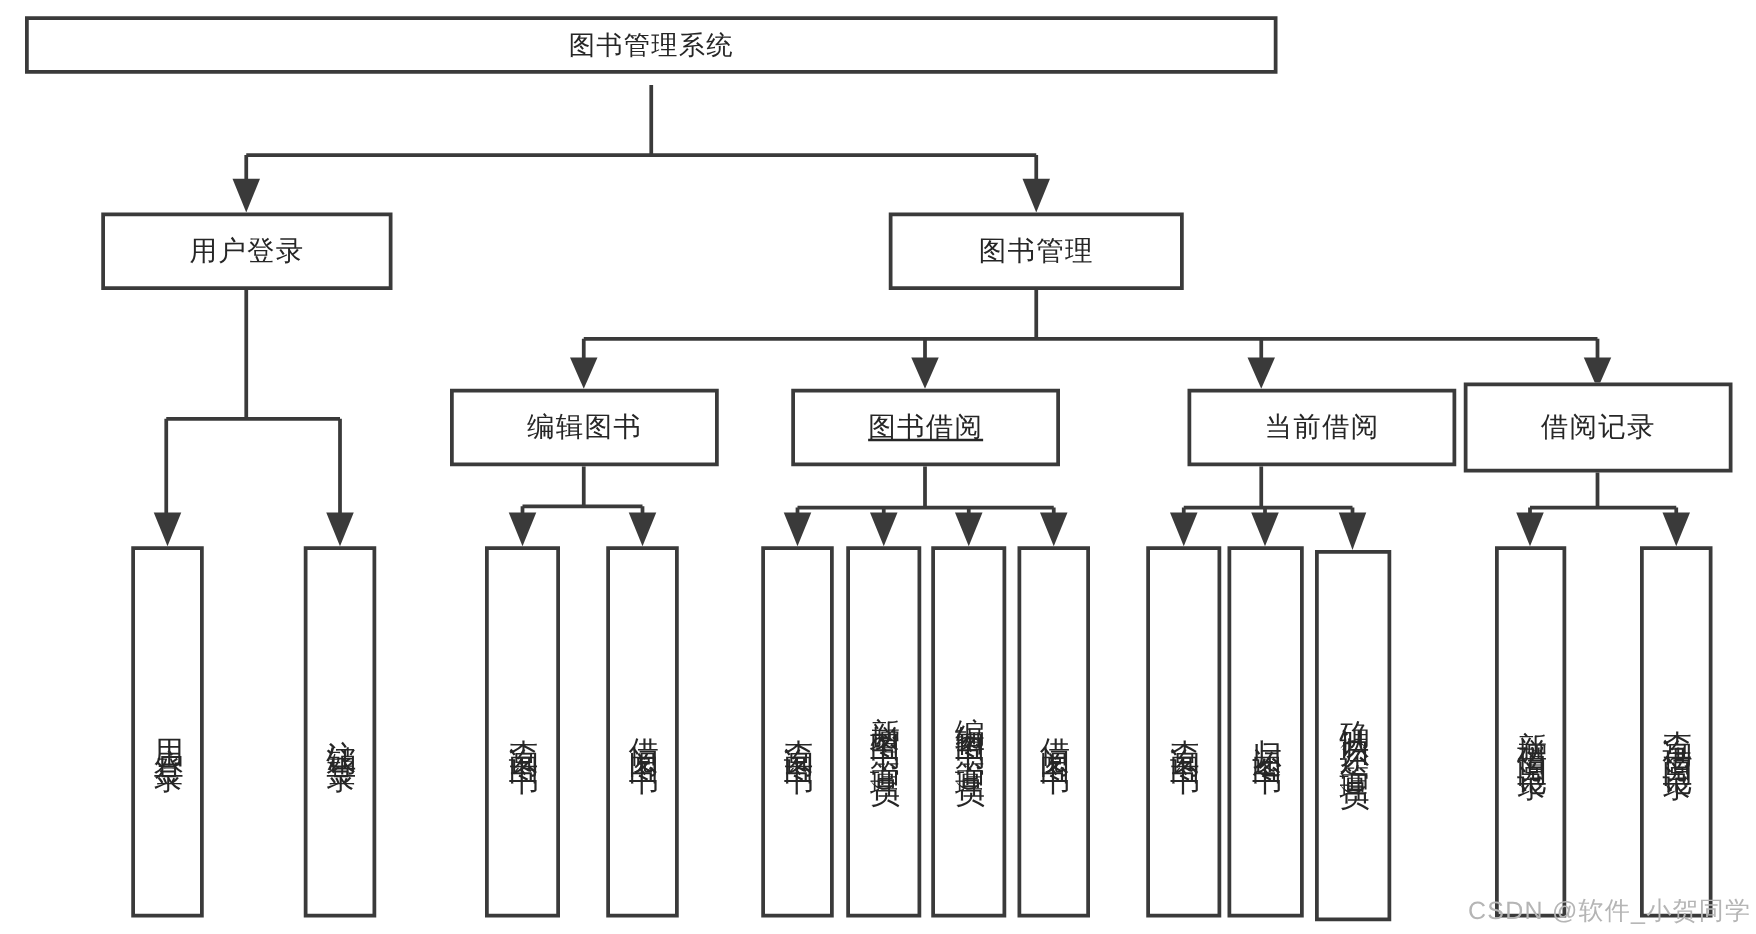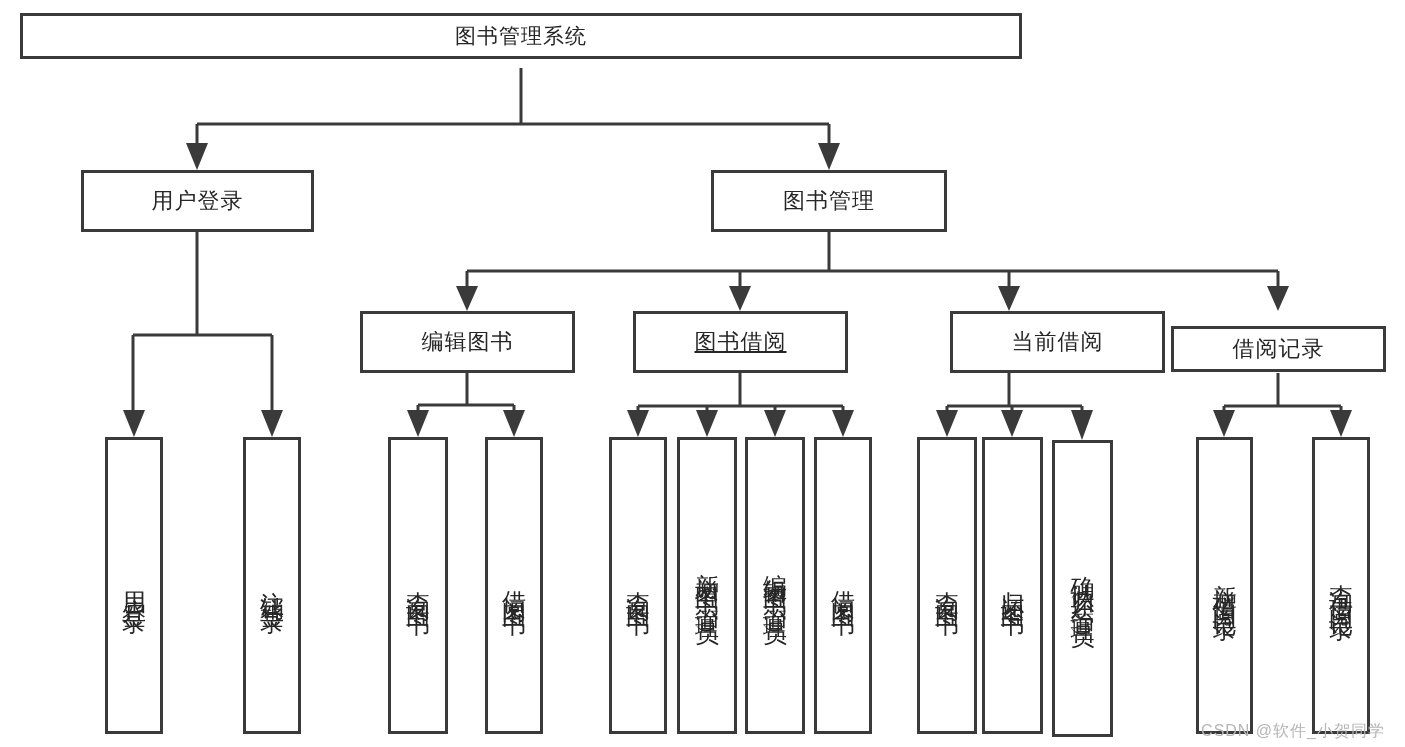--- a/index.html
+++ b/index.html
@@ -32,23 +32,23 @@
   .root-node { font-size: 21px; letter-spacing: 1px; }
   .leaf {
     writing-mode: vertical-rl;
     text-orientation: mixed;
     font-size: 24px;
     letter-spacing: 7px;
     line-height: 1;
   }
   .watermark {
     position: absolute;
-    right: 20px;
+    right: 4px;
     bottom: 5px;
-    font-size: 16px;
+    font-size: 20px;
     letter-spacing: 1px;
     color: var(--wm, #b5b5b5);
     z-index: 5;
     white-space: nowrap;
   }
 </style>
 </head>
 <body>
 
 <div class="canvas">
@@ -130,21 +130,21 @@
   </svg>
 
   <div class="node root-node" style="left:20px; top:13px; width:1002px; height:46px;">图书管理系统</div>
 
   <div class="node h-node" style="left:81px; top:170px; width:233px; height:62px;">用户登录</div>
   <div class="node h-node" style="left:711px; top:170px; width:236px; height:62px;">图书管理</div>
 
   <div class="node h-node" style="left:360px; top:311px; width:215px; height:62px;">编辑图书</div>
   <div class="node h-node" style="left:633px; top:311px; width:215px; height:62px;text-decoration:underline;">图书借阅</div>
   <div class="node h-node" style="left:902px; top:311px; width:215px; height:62px;margin-left:48px;">当前借阅</div>
-  <div class="node h-node" style="left:1171px; top:326px; width:215px; height:46px;">借阅记录</div>
+  <div class="node h-node" style="left:1171px; top:306px; width:215px; height:72px;">借阅记录</div>
 
   <div class="node leaf" style="left:105px; top:437px; width:58px; height:297px;">用户登录</div>
   <div class="node leaf" style="left:243px; top:437px; width:58px; height:297px;">注销登录</div>
 
   <div class="node leaf" style="left:388px; top:437px; width:60px; height:297px;">查询图书</div>
   <div class="node leaf" style="left:485px; top:437px; width:58px; height:297px;">借阅图书</div>
 
   <div class="node leaf" style="left:609px; top:437px; width:58px; height:297px;">查询图书</div>
   <div class="node leaf" style="left:677px; top:437px; width:60px; height:297px;">新增图书（管理员）</div>
   <div class="node leaf" style="left:745px; top:437px; width:60px; height:297px;">编辑图书（管理员）</div>

